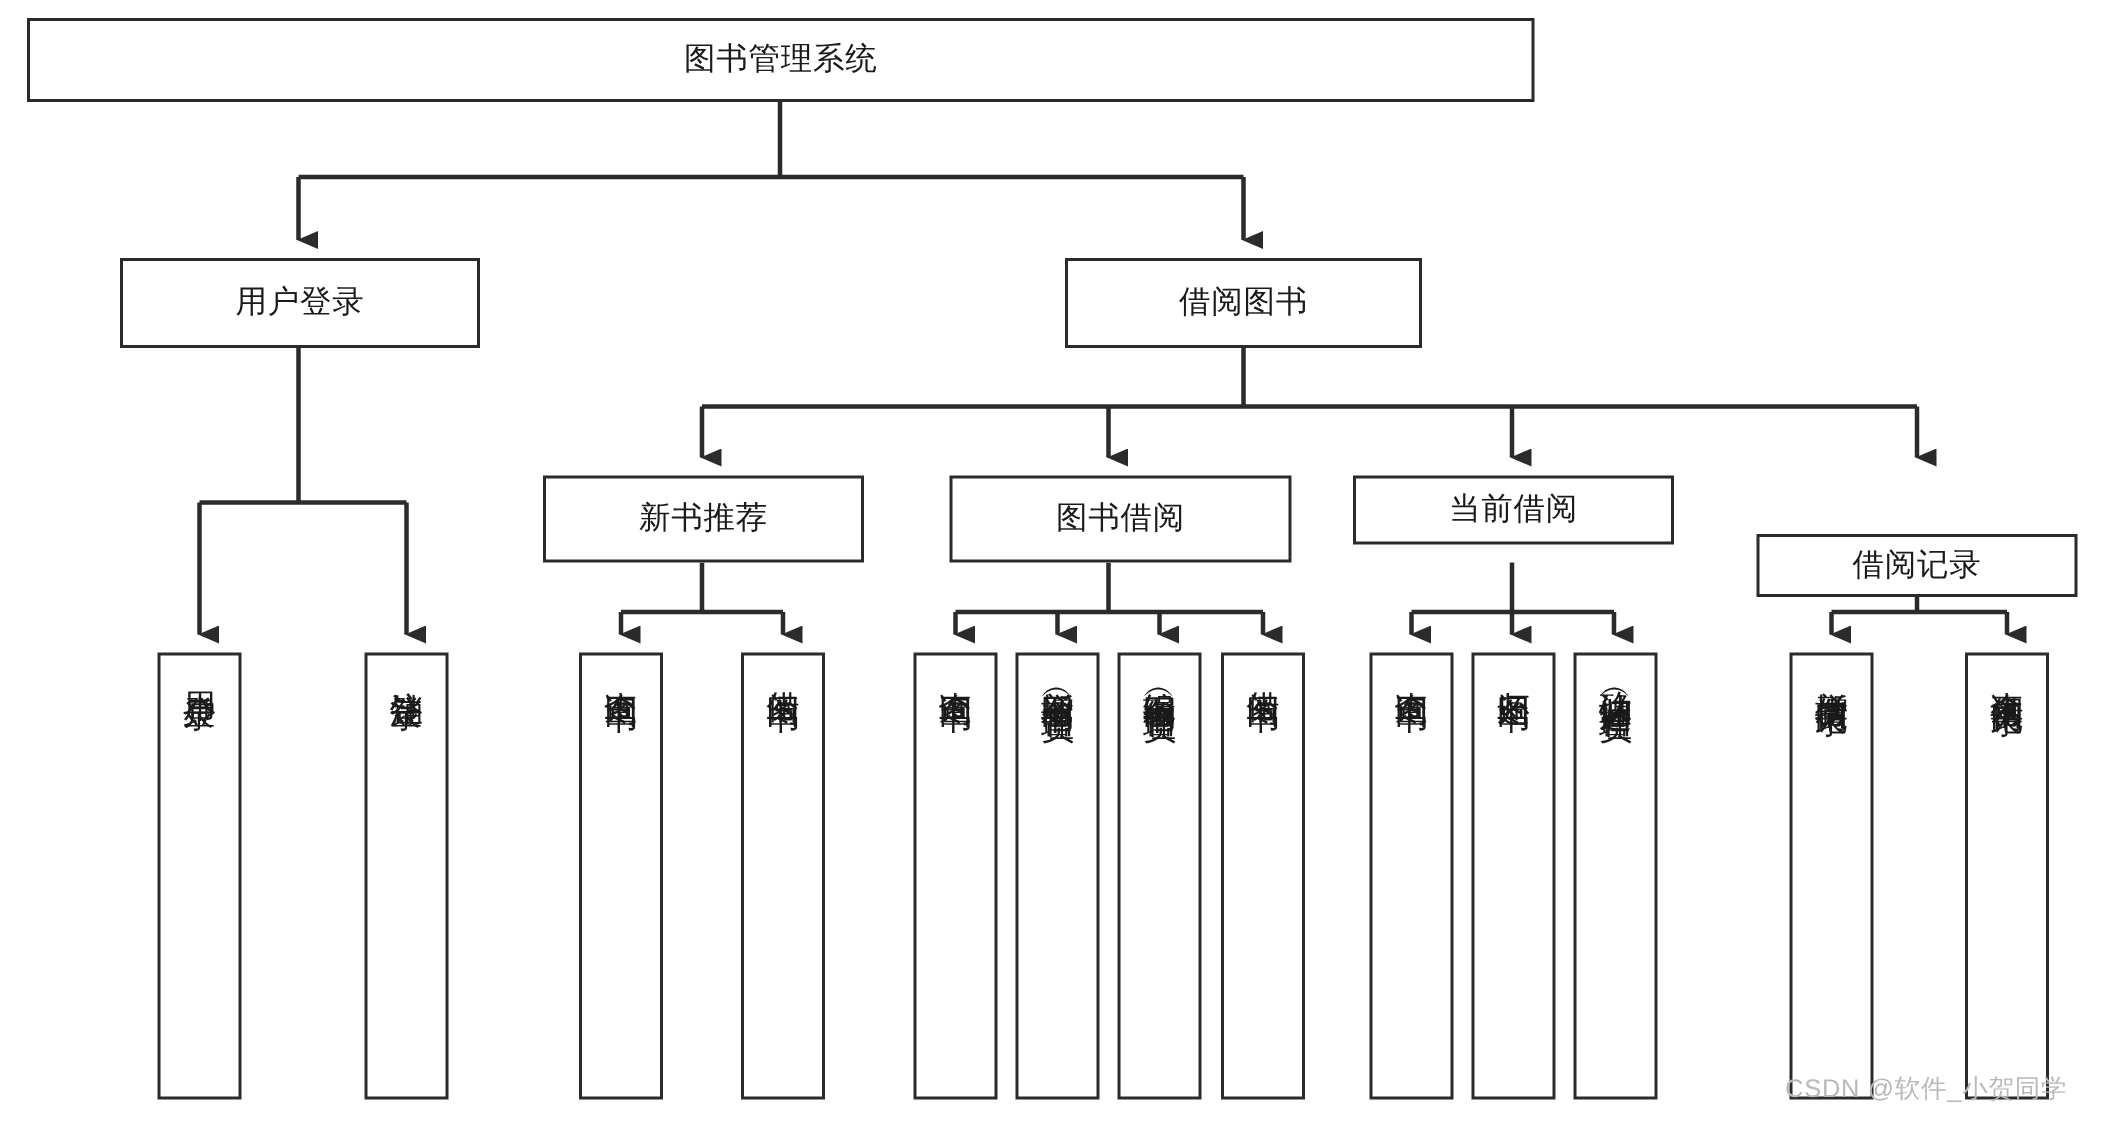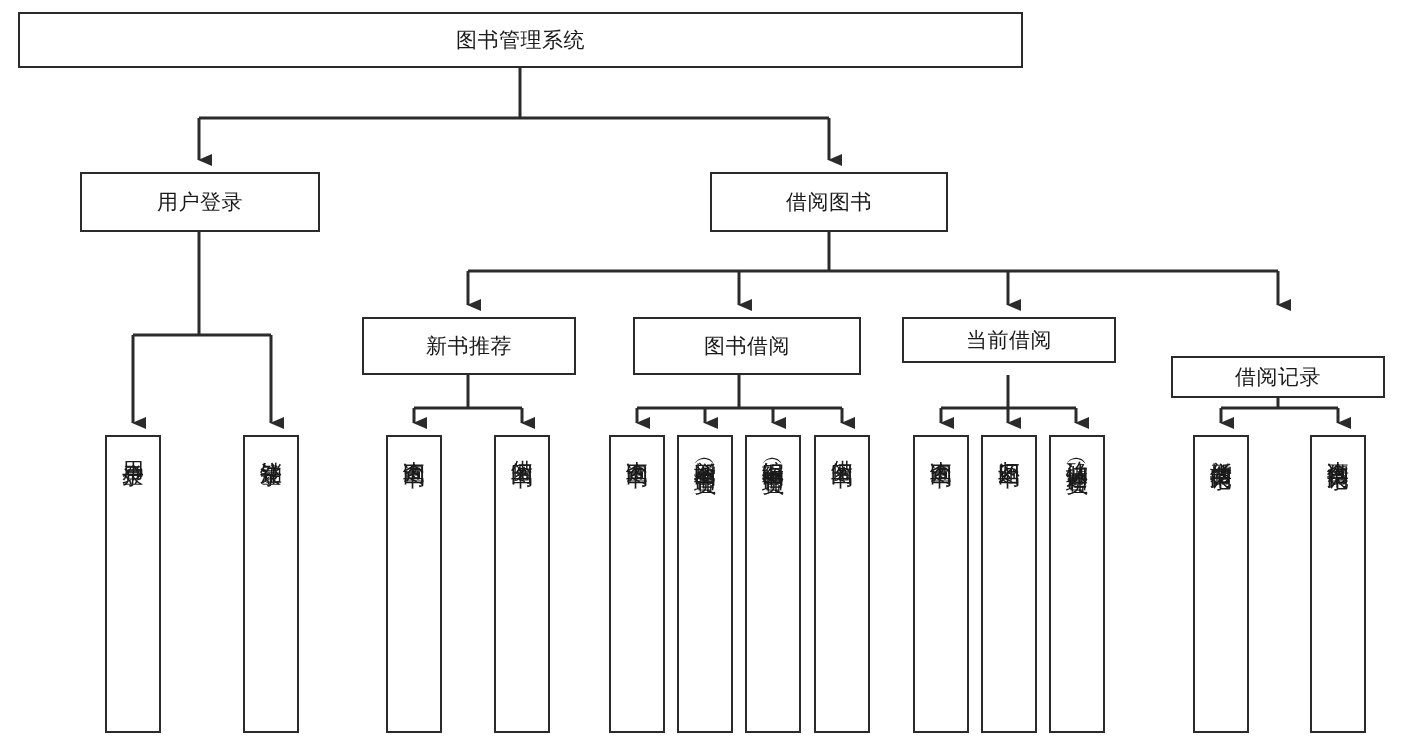--- a/index.html
+++ b/index.html
@@ -191,14 +191,15 @@
     <span class="lbl">确认归还（管理员）</span>
   </div>
 
   <div class="node v" style="left:1193px; top:435px; width:56px; height:298px;">
     <span class="lbl">新增借阅记录</span>
   </div>
   <div class="node v" style="left:1310px; top:435px; width:56px; height:298px;">
     <span class="lbl">查询借阅记录</span>
   </div>
 
+  <div class="watermark" style="left:1190px; top:714px;">CSDN @软件_小贺同学</div>
 
 </div>
 
 </body></html>

